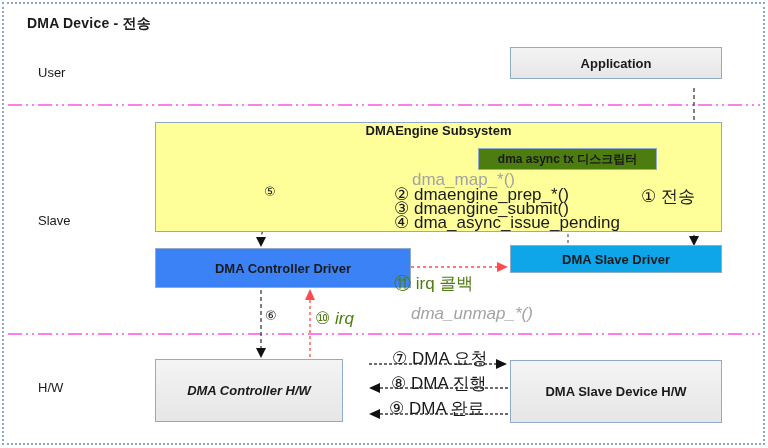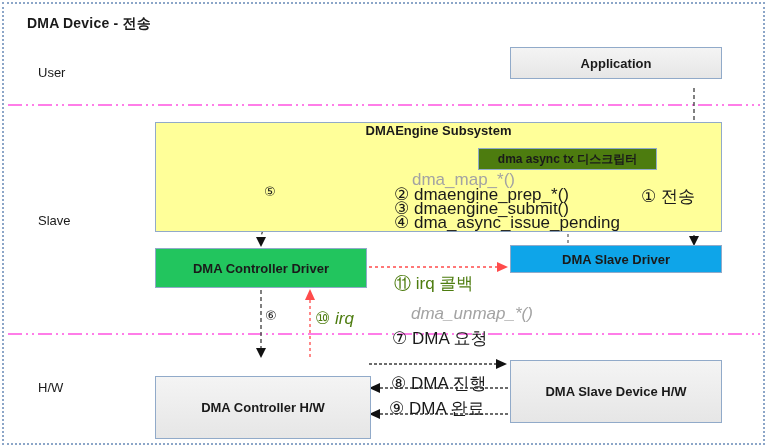--- a/index.html
+++ b/index.html
@@ -20,23 +20,23 @@
     display:flex;align-items:center;justify-content:center;
     font-size:13px;font-weight:600;text-align:center;
   }
   .gray{background:linear-gradient(#f4f4f4,#e6e6e6);}
   .app{left:510px;top:47px;width:212px;height:32px;}
   .engine{
     left:155px;top:122px;width:567px;height:110px;background:#ffff99;
     align-items:flex-start;padding-top:0;
   }
   .desc{left:478px;top:148px;width:179px;height:22px;background:#4d7c0f;font-size:12px;font-weight:600;}
-  .ctrl-drv{left:155px;top:248px;width:212px;height:40px;background:#22c55e;}
+  .ctrl-drv{left:155px;top:248px;width:256px;height:40px;background:#3b82f6;}
   .slave-drv{left:510px;top:245px;width:212px;height:28px;background:#0ea5e9;}
-  .ctrl-hw{left:155px;top:376px;width:216px;height:63px;}
+  .ctrl-hw{left:155px;top:359px;width:188px;height:63px;font-style:italic;}
   .slave-hw{left:510px;top:360px;width:212px;height:63px;}
   .note{position:absolute;font-size:17px;white-space:nowrap;}
   .gray-t{color:#a3a3a3;}
   .red-t{color:#4d7c0f;}
   svg.arrows{position:absolute;left:0;top:0;pointer-events:none;}
 </style>
 </head>
 <body>
 
 <div id="stage">
@@ -94,17 +94,17 @@
   <div class="note gray-t" style="left:412px;top:170px;">dma_map_*()</div>
   <div class="note" style="left:394px;top:184px;">② dmaengine_prep_*()</div>
   <div class="note" style="left:394px;top:198px;">③ dmaengine_submit()</div>
   <div class="note" style="left:394px;top:212px;">④ dma_async_issue_pending</div>
   <div class="note" style="left:641px;top:185px;">① 전송</div>
   <div class="note" style="left:264px;top:184px;font-size:13px;">⑤</div>
   <div class="note" style="left:265px;top:308px;font-size:13px;">⑥</div>
   <div class="note red-t" style="left:315px;top:308px;font-style:italic;">⑩ irq</div>
   <div class="note red-t" style="left:394px;top:272px;">⑪ irq 콜백</div>
   <div class="note gray-t" style="left:411px;top:304px;font-style:italic;">dma_unmap_*()</div>
-  <div class="note" style="left:392px;top:327px;">⑦ DMA 요청</div>
+  <div class="note" style="left:392px;top:347px;">⑦ DMA 요청</div>
   <div class="note" style="left:391px;top:372px;">⑧ DMA 진행</div>
   <div class="note" style="left:389px;top:397px;">⑨ DMA 완료</div>
 
 </div>
 
 </body></html>

